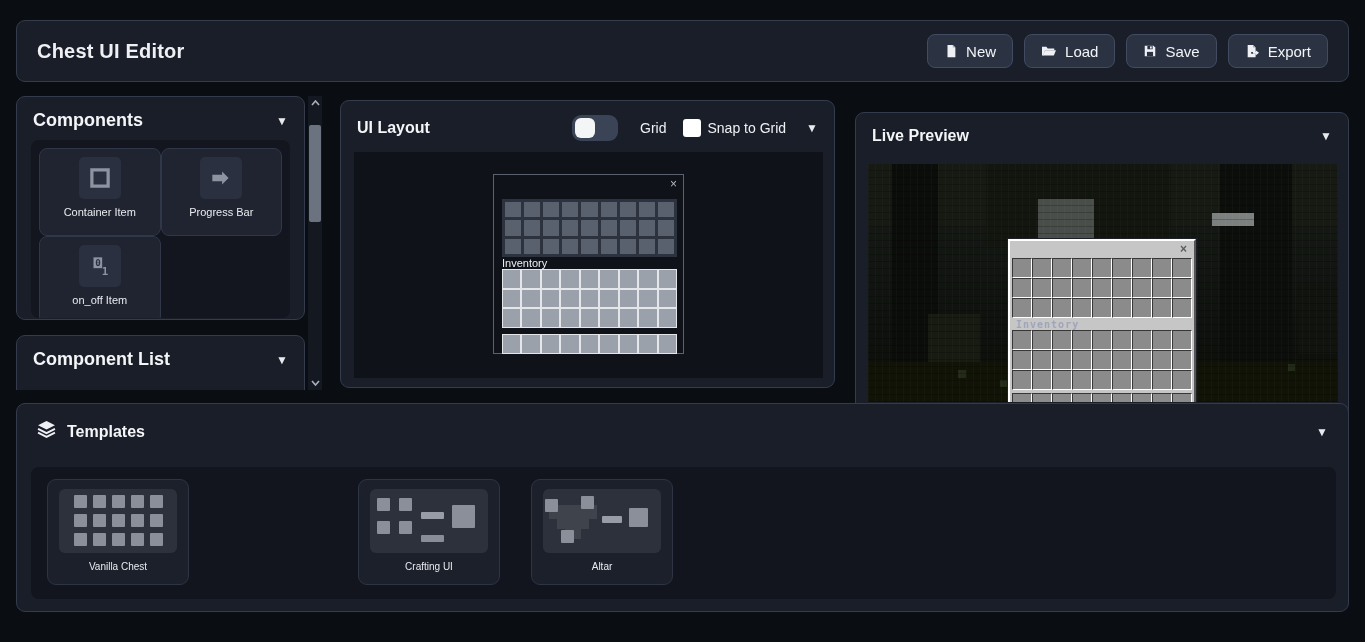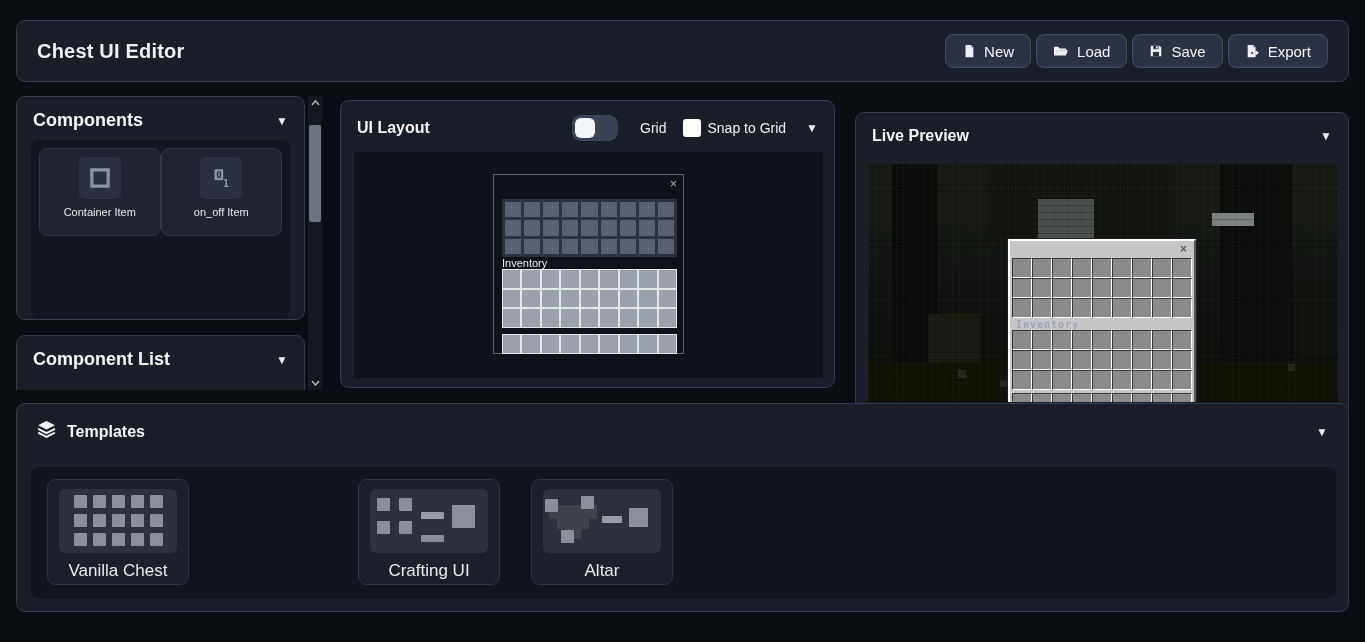--- a/index.html
+++ b/index.html
@@ -8,21 +8,21 @@
   .app { position:relative; width:1365px; height:642px; background:#0a0d12; overflow:hidden; }
 
   .panel { position:absolute; background:#1a1e29; border:1px solid #333b4c; border-radius:9px; }
   .panel-head { display:flex; align-items:center; }
   .panel-title { font-weight:bold; color:#f4f5f7; }
   .collapse { color:#e8eaee; font-size:12px; cursor:pointer; }
 
   
   .header { left:16px; top:20px; width:1333px; height:62px; display:flex; align-items:center; padding:0 20px; }
   .header h1 { font-size:20px; font-weight:bold; letter-spacing:.2px; }
-  .toolbar { margin-left:auto; display:flex; gap:5px; }
+  .toolbar { margin-left:auto; display:flex; gap:11px; }
   .tbtn { display:flex; align-items:center; gap:8px; height:34px; padding:0 16px;
           background:#2b3343; border:1px solid #414b61; border-radius:8px;
           color:#f2f4f7; font-size:15px; font-family:"Liberation Sans", sans-serif; cursor:pointer; }
   .tbtn svg { display:block; }
 
   
   .left-col { position:absolute; left:16px; top:96px; width:306px; height:294px; overflow:hidden; }
   .components { left:0; top:0; width:289px; height:224px; overflow:hidden; }
   .components .panel-head, .comp-list .panel-head { padding:13px 16px 0 16px; }
   .components .panel-title, .comp-list .panel-title { font-size:18px; }
@@ -97,21 +97,21 @@
 
   
   .templates { left:16px; top:403px; width:1333px; height:209px; }
   .templates .panel-head { padding:17px 20px 0 20px; gap:11px; }
   .templates .panel-title { font-size:16px; }
   .tpl-strip { position:absolute; left:14px; top:63px; width:1305px; height:132px; background:#12151d; border-radius:8px; }
   .tpl-card { position:absolute; top:12px; width:142px; height:106px; background:#1b202b;
               border:1px solid #2d3443; border-radius:9px; cursor:pointer; }
   .tpl-card.c0 { left:16px; } .tpl-card.c1 { left:177px; } .tpl-card.c2 { left:327px; } .tpl-card.c3 { left:500px; }
   .tpl-preview { position:relative; margin:9px auto 0; width:118px; height:64px; background:#2d313b; border-radius:6px; overflow:hidden; }
-  .tpl-label { text-align:center; margin-top:8px; font-size:17px; color:#e9ebef; }
+  .tpl-label { text-align:center; margin-top:8px; font-size:10px; color:#e9ebef; }
   .sq { position:absolute; width:13px; height:13px; background:#8a8f99; border-radius:1px; }
   .sq12 { width:12px; height:12px; }
   .bar { position:absolute; height:7px; background:#979ca6; border-radius:1px; }
   .big { position:absolute; background:#8a8f99; border-radius:1px; }
   .blob { position:absolute; background:#3f434c; }
 
   
   .vgrid { position:absolute; left:15px; top:6px; width:89px; height:51px; display:grid;
            grid-template-columns:repeat(5,13px); grid-template-rows:repeat(3,13px); gap:6px; }
   .vgrid div { background:#8a8f99; border-radius:1px; }
@@ -174,20 +174,28 @@
         <span class="collapse">▼</span>
       </div>
       <div class="comp-box">
         <div class="comp-card">
           <span class="comp-icon">
             <svg width="26" height="26" viewBox="0 0 24 24">
                 <rect x="4.5" y="4.5" width="15" height="15" fill="none" stroke="#8d93a0" stroke-width="3"></rect>
               </svg>
           </span>
           <span class="comp-label">Container Item</span>
+        </div>
+        <div class="comp-card">
+          <span class="comp-icon">
+            <svg width="26" height="26" viewBox="0 0 24 24">
+                <path d="M4 9h9V6l3 3 3 3-3 3-3 3v-3H4z" fill="#8d93a0"></path>
+              </svg>
+          </span>
+          <span class="comp-label">Progress Bar</span>
         </div>
         <div class="comp-card">
           <span class="comp-icon">
             <svg width="26" height="26" viewBox="0 0 24 24">
                 <rect x="6" y="4" width="8" height="10" fill="#8d93a0"></rect>
                 <text x="7.6" y="12.4" font-size="8.5" font-weight="bold" fill="#2a3040" font-family="DejaVu Sans Mono, monospace">0</text>
                 <text x="13.5" y="20" font-size="10" font-weight="bold" fill="#8d93a0" font-family="DejaVu Sans Mono, monospace">1</text>
               </svg>
           </span>
           <span class="comp-label">on_off Item</span>

